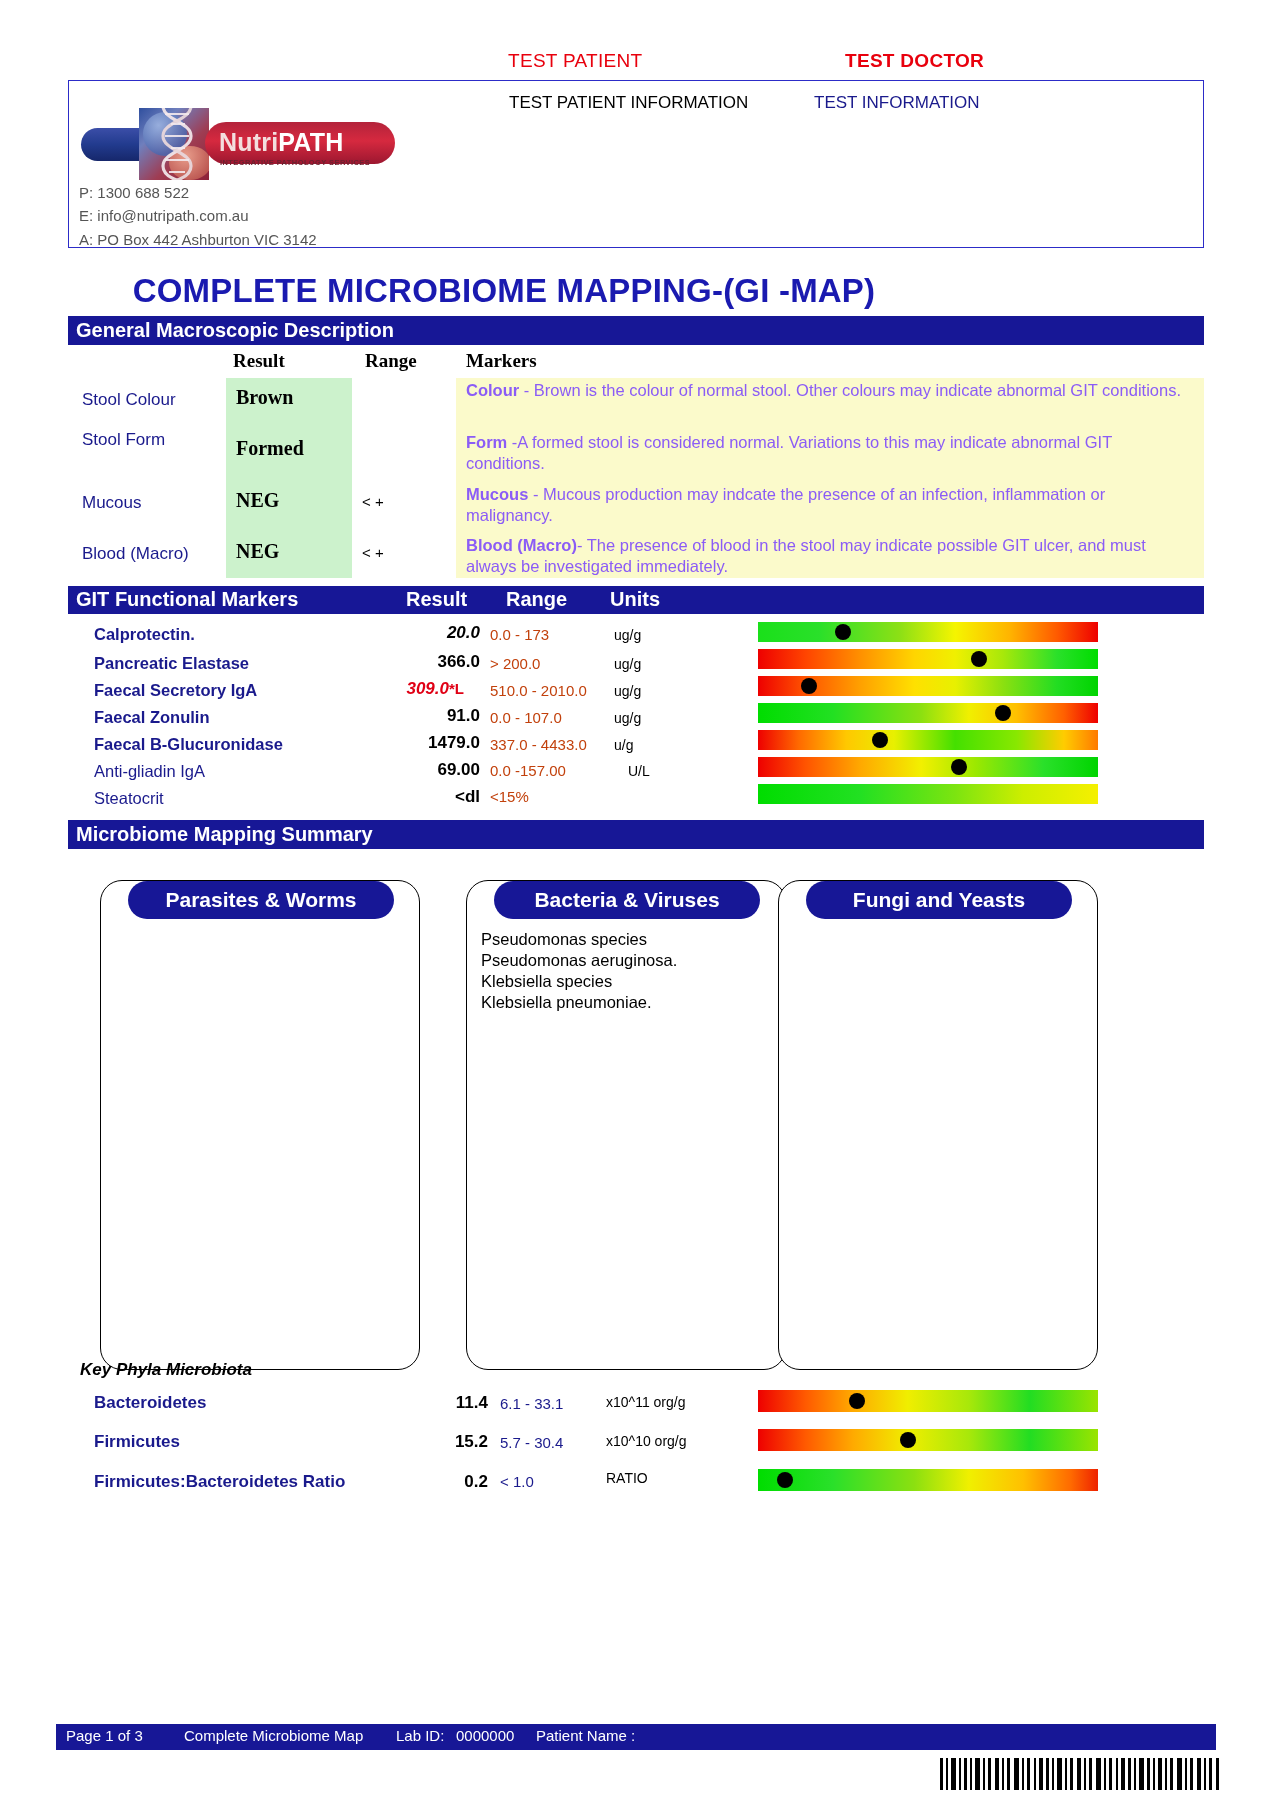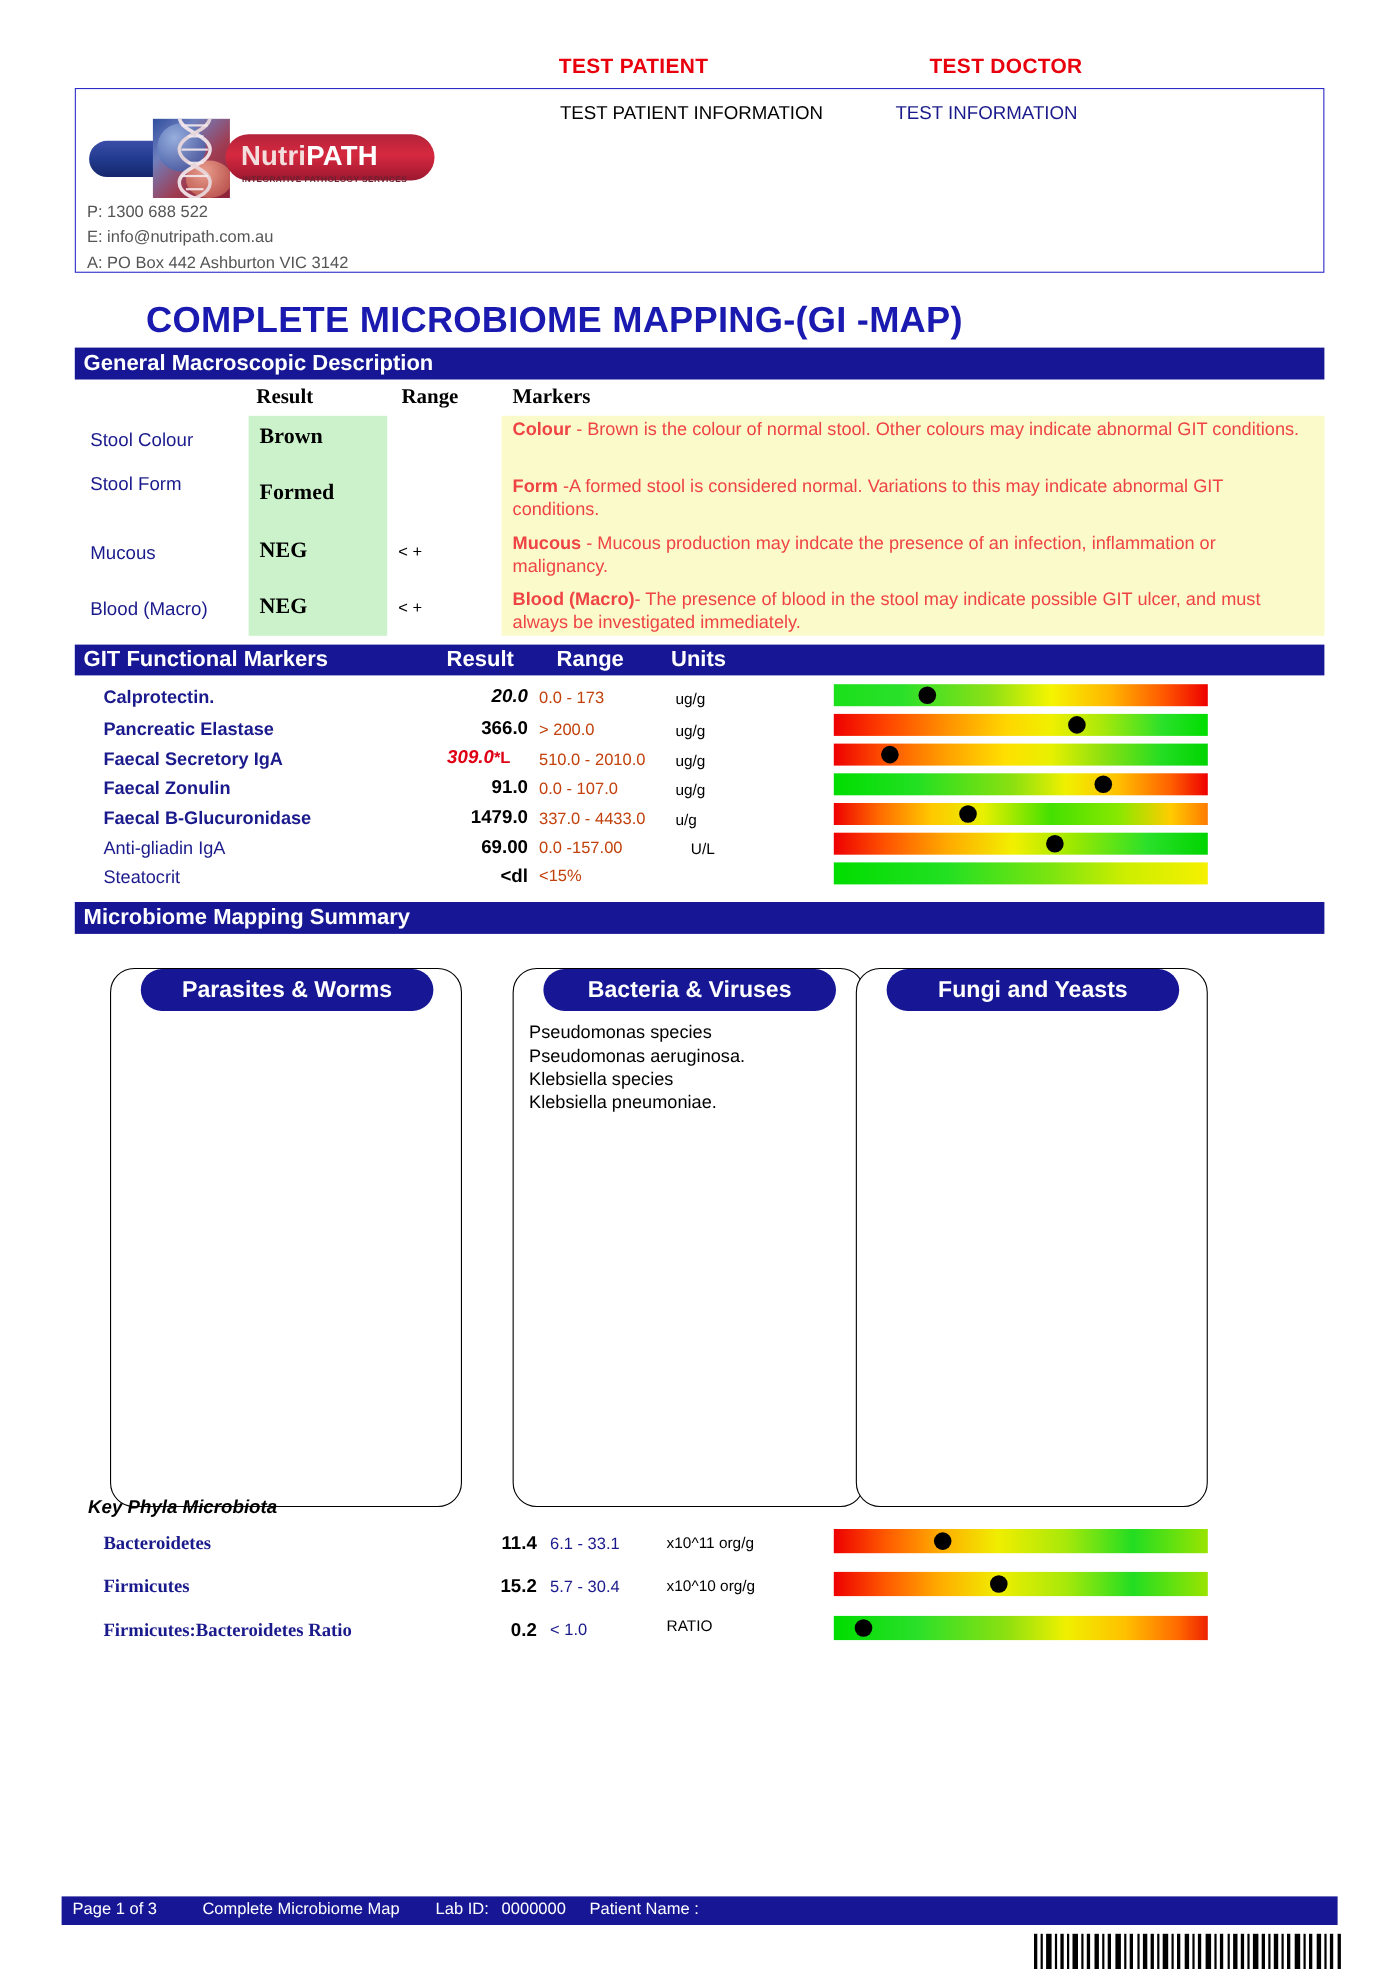--- a/index.html
+++ b/index.html
@@ -11,21 +11,21 @@
     color:#000;
     position:relative;
     overflow:hidden;
   }
   .page { position:relative; width:1273px; height:1800px; }
 
   
   .hdr-names { position:absolute; left:0; top:50px; width:1273px; height:28px; }
   .hdr-patient-name {
     position:absolute; left:508px; top:0;
-    color:#e8000d; font-weight:bold; font-size:19px; letter-spacing:.3px;
+    color:#e8000d; font-weight:normal; font-size:19px; letter-spacing:.3px;
   }
   .hdr-doctor-name {
     position:absolute; left:845px; top:0;
     color:#e8000d; font-weight:bold; font-size:19px; letter-spacing:.3px;
   }
 
   .hdr-box {
     position:absolute; left:68px; top:80px; width:1136px; height:168px;
     border:1.5px solid #2c2cc8; background:#fff;
   }
@@ -107,21 +107,21 @@
     background:#ccf2cc;
   }
   .macro-yellow {
     position:absolute; left:388px; top:30px; width:748px; height:200px;
     background:#fbfacb;
   }
   .mh { position:absolute; font-family:"Liberation Serif", serif; font-weight:bold; font-size:19px; color:#000; }
   .m-label { position:absolute; font-size:17px; color:#1a1a8c; }
   .m-result { position:absolute; font-family:Liberation Serif, serif; font-weight:bold; font-size:20px; color:#000; }
   .m-range { position:absolute; font-size:15px; color:#000; }
-  .m-text { position:absolute; font-size:16.5px; color:#ef4444; line-height:1.28; }
+  .m-text { position:absolute; font-size:16.5px; color:#8b5cf6; line-height:1.28; }
   .m-text b { font-weight:bold; }
 
   
   .git { position:absolute; left:68px; top:586px; width:1136px; }
   .git-head { position:absolute; top:0; left:0; width:1136px; height:28px; background:#171796; }
   .git-head span { position:absolute; color:#fff; font-weight:bold; font-size:20px; top:2px; }
   .g-name { position:absolute; font-size:16.5px; color:#1a1a8c; font-weight:bold; }
   .g-name.reg { font-weight:normal; }
   .g-result { position:absolute; font-size:17px; font-weight:bold; color:#000; text-align:right; width:96px; }
   .g-result.flag { color:#e00015; font-style:italic; }
@@ -142,21 +142,21 @@
     position:absolute; top:0; width:266px; height:38px;
     background:#171796; border-radius:19px;
     color:#fff; font-weight:bold; font-size:21px;
     text-align:center; line-height:38px;
   }
   .panel-body { position:absolute; top:48px; left:14px; font-size:16.5px; color:#000; line-height:1.28; }
 
   
   .phyla { position:absolute; left:68px; top:1360px; width:1136px; }
   .phyla-title { position:absolute; left:12px; top:0; font-size:17px; font-weight:bold; font-style:italic; color:#000; }
-  .p-name { position:absolute; font-size:17px; font-weight:bold; color:#1a1a8c;font-family:Liberation Serif, serif; }
+  .p-name { position:absolute; font-size:17px; font-weight:bold; color:#1a1a8c; }
   .p-result { position:absolute; font-size:17px; font-weight:bold; color:#000; text-align:right; width:80px; }
   .p-range { position:absolute; font-size:15px; color:#1a1a8c; }
   .p-units { position:absolute; font-size:14px; color:#000; }
   .p-bar { position:absolute; height:22px; width:340px; left:690px; }
 
   
   .footer {
     position:absolute; left:56px; top:1724px; width:1160px; height:26px;
     background:#171796;
   }

